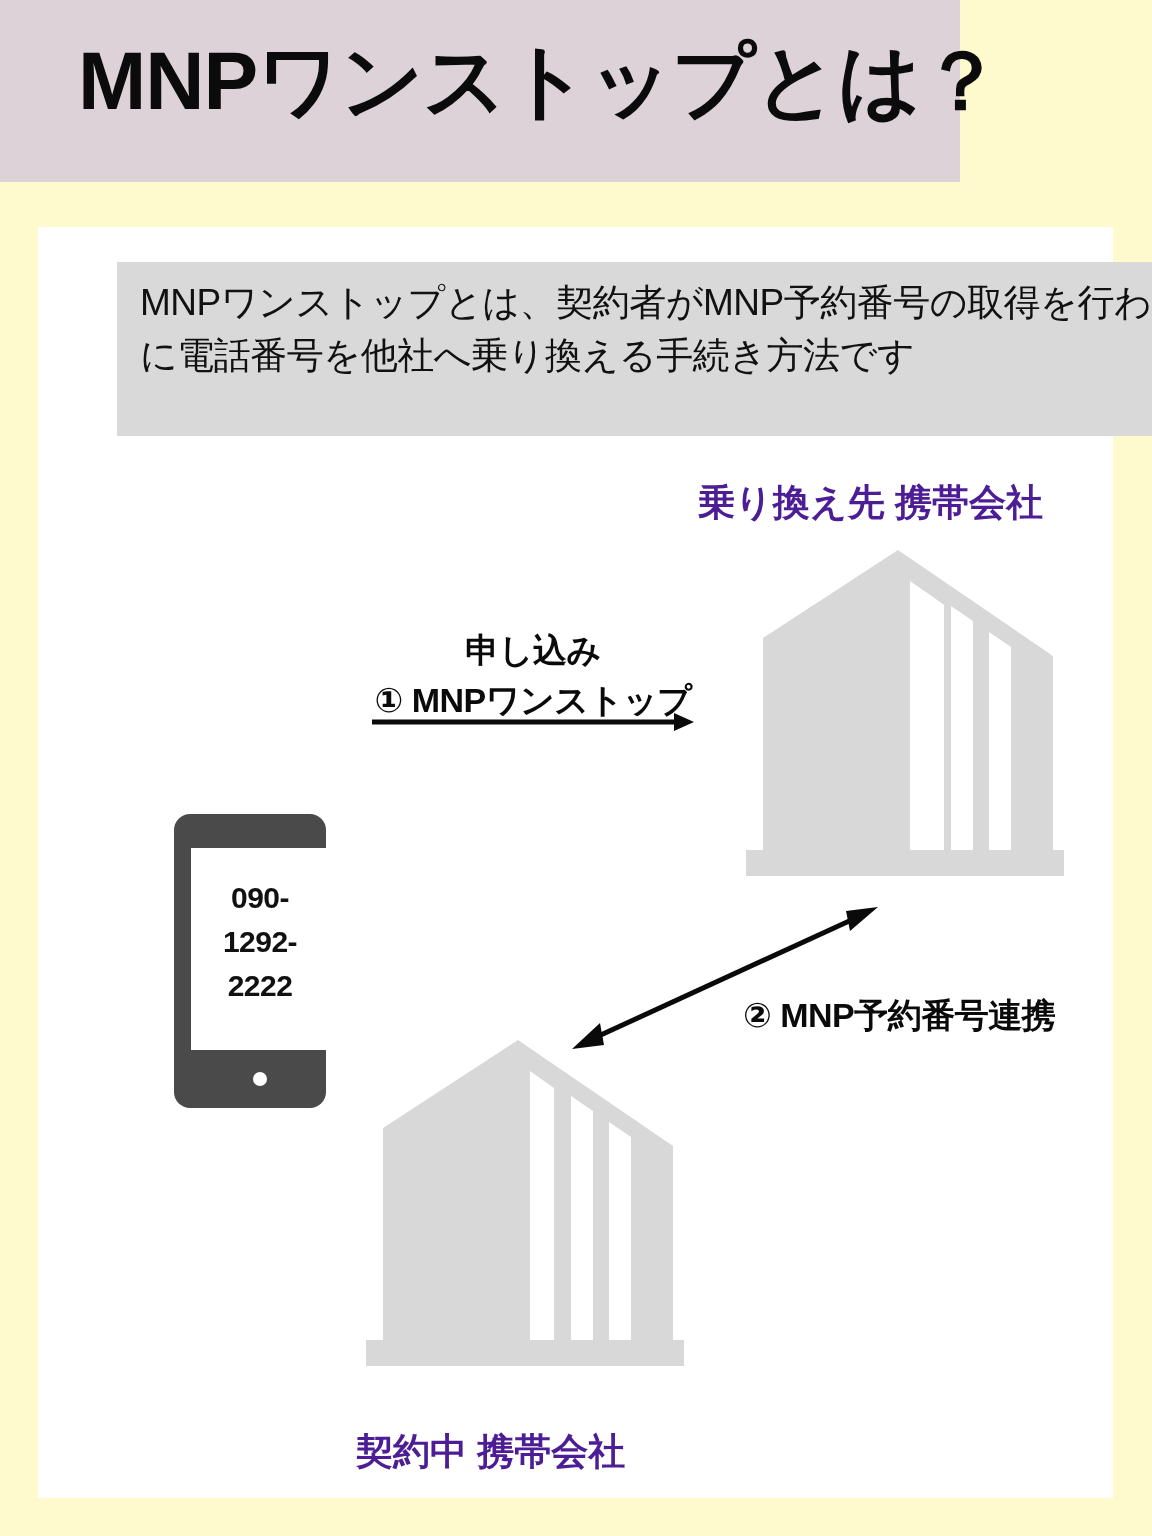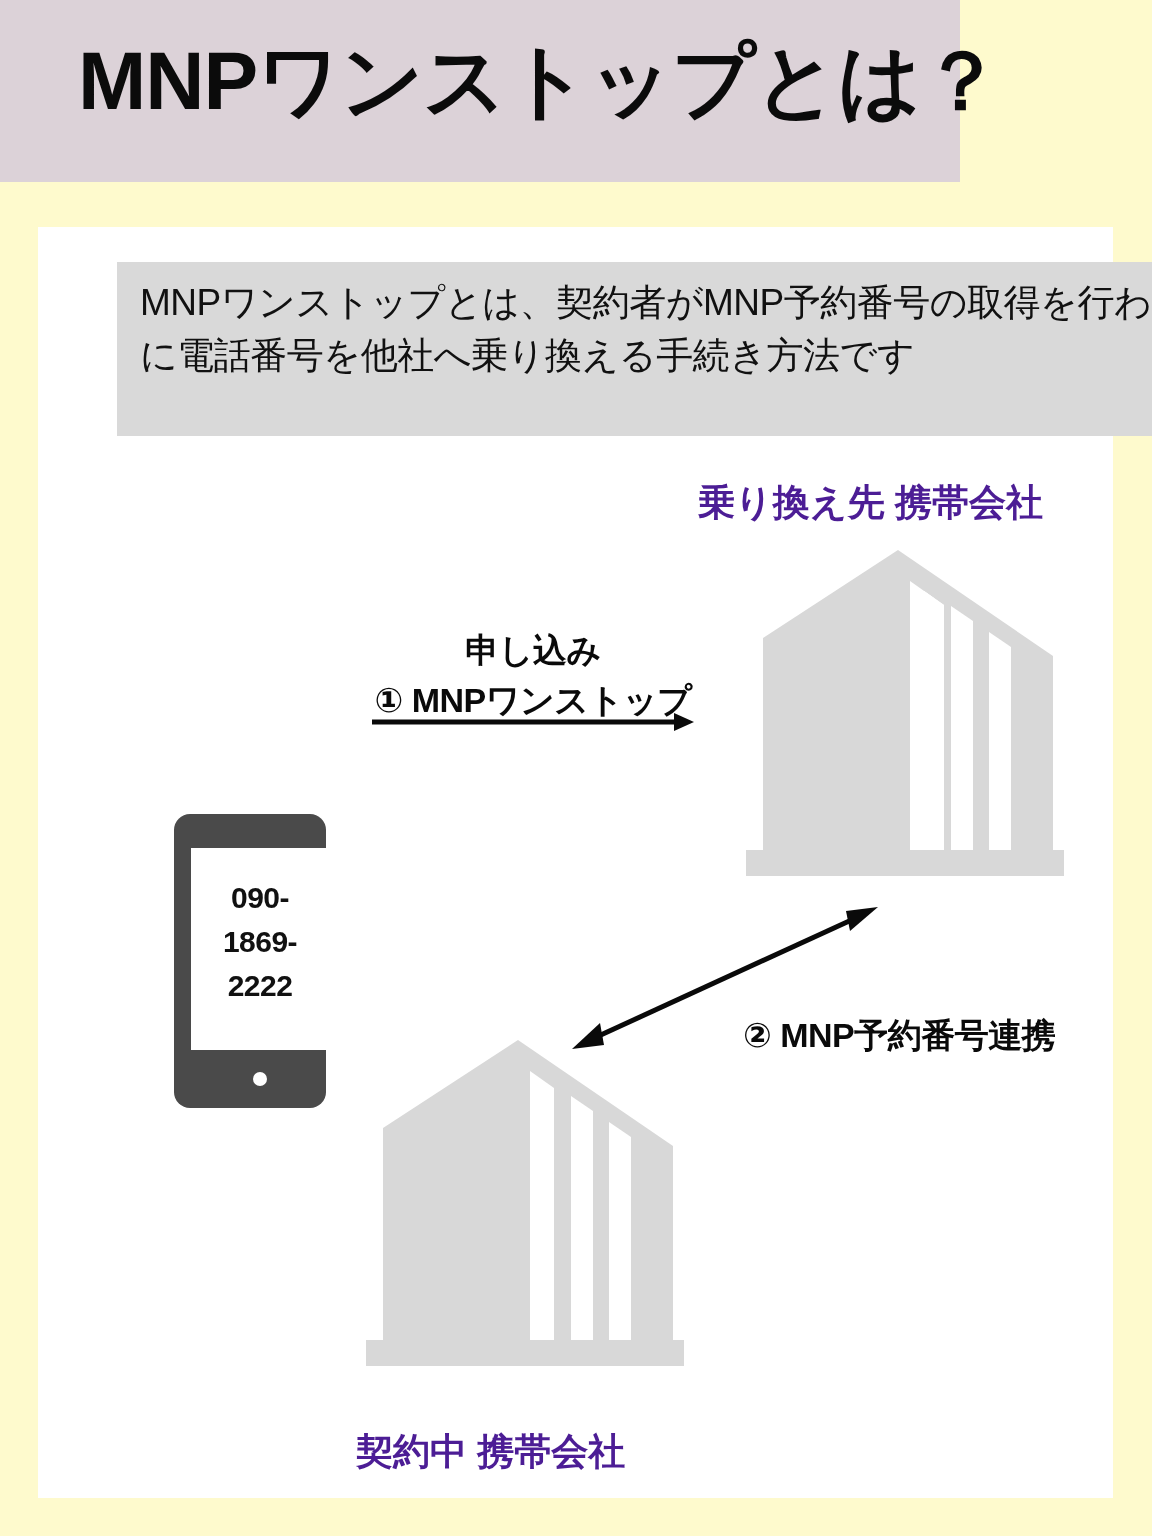--- a/index.html
+++ b/index.html
@@ -170,21 +170,21 @@
 
   
   .arrow2-svg {
     position: absolute;
     left: 528px;
     top: 672px;
   }
   .arrow2-label {
     position: absolute;
     left: 705px;
-    top: 786px;
+    top: 766px;
     font-size: 34px;
     font-weight: bold;
     color: #0a0a0a;
     white-space: nowrap;
     letter-spacing: -0.5px;
   }
 </style>
 </head>
 <body>
 
@@ -226,21 +226,21 @@
         <rect x="18" y="318" width="318" height="26" fill="#d8d8d8"></rect>
       </svg>
     </div>
 
     <div class="bld-label label-bottom">契約中 携帯会社</div>
 
     <div class="phone">
       <div class="phone-screen">
         <div class="phone-number">
           <div>090-</div>
-          <div>1869-</div>
+          <div>1292-</div>
           <div>2222</div>
         </div>
       </div>
       <div class="phone-home"></div>
     </div>
 
     <div class="arrow1-label">
       <div>申し込み</div>
       <div>① MNPワンストップ</div>
     </div>

